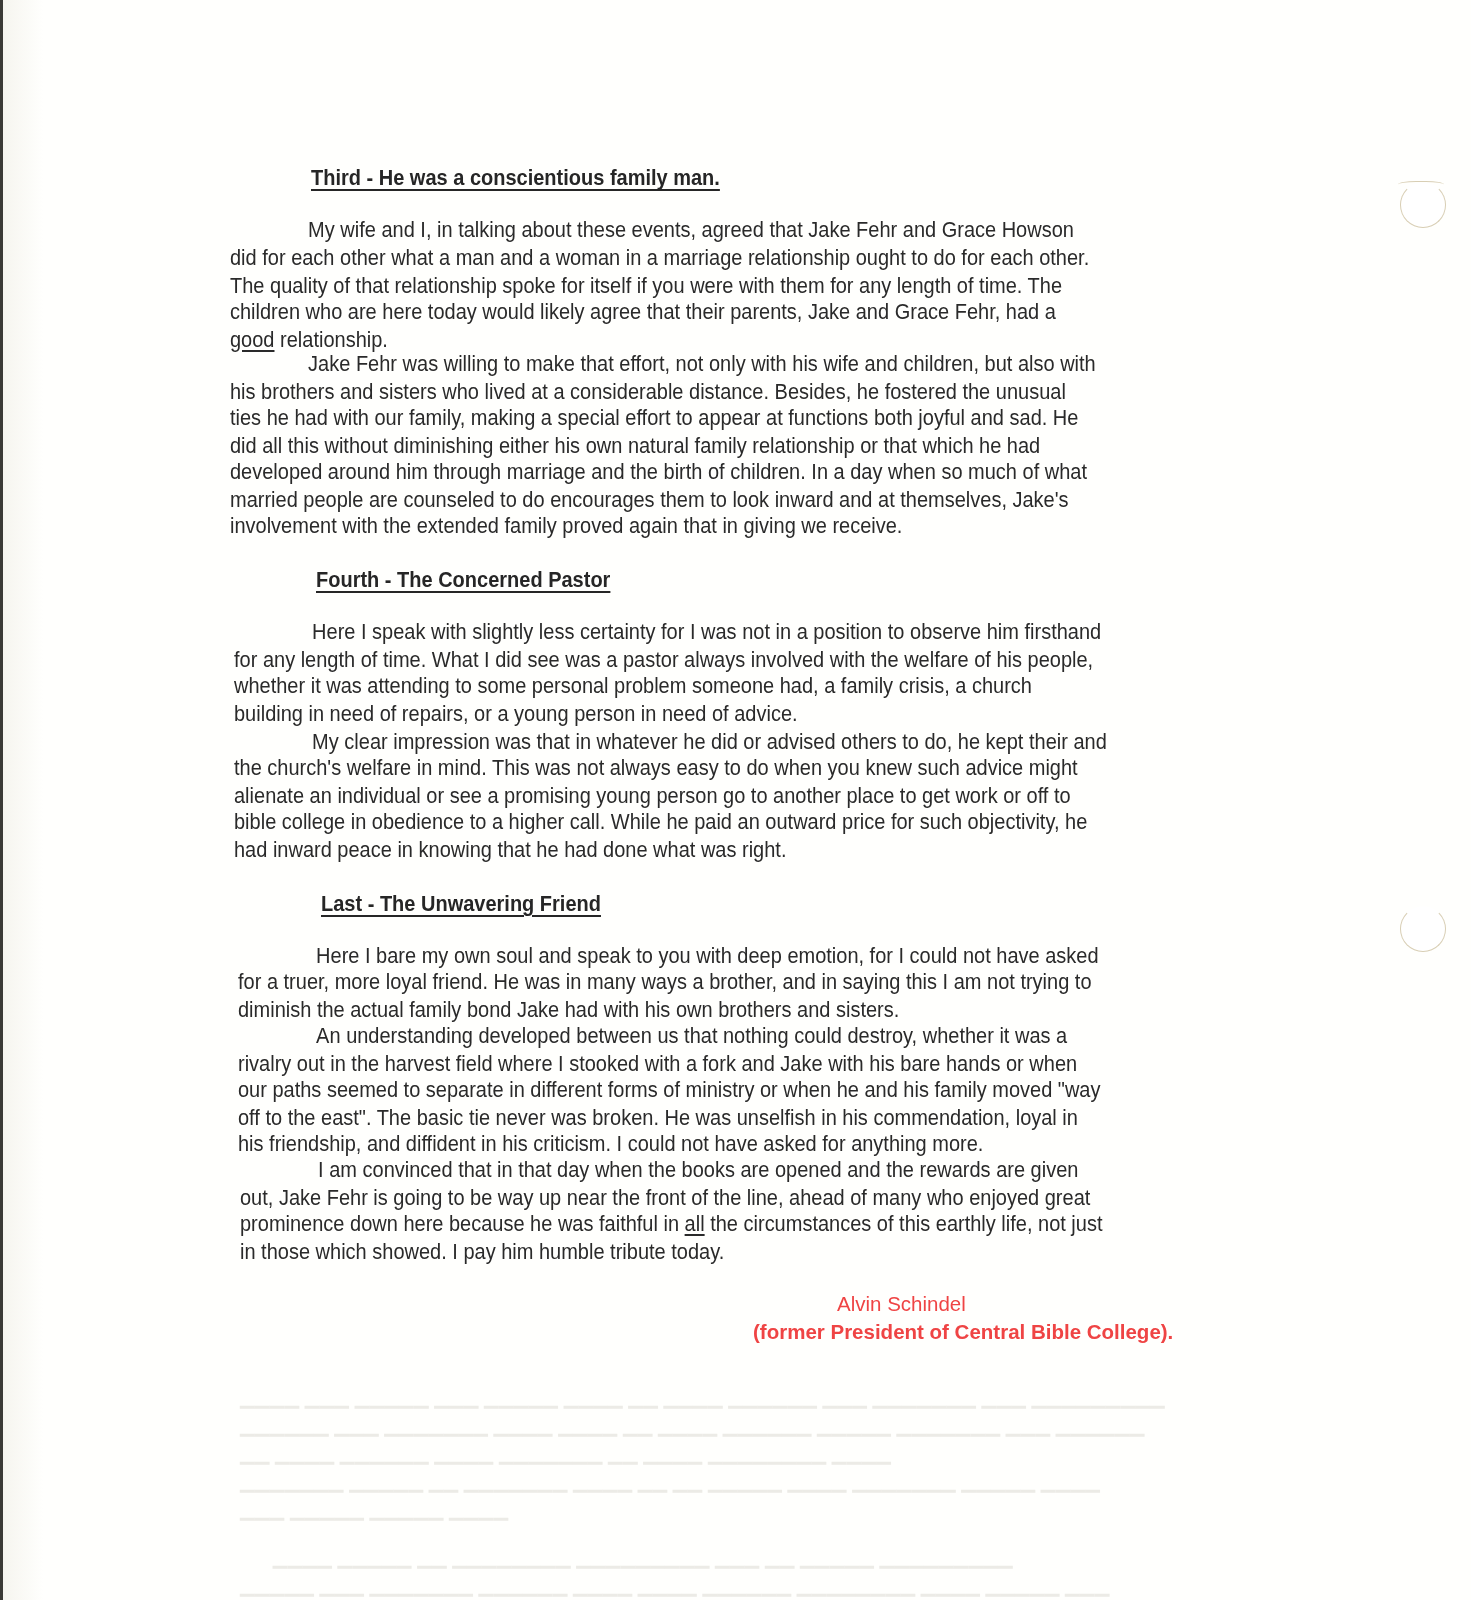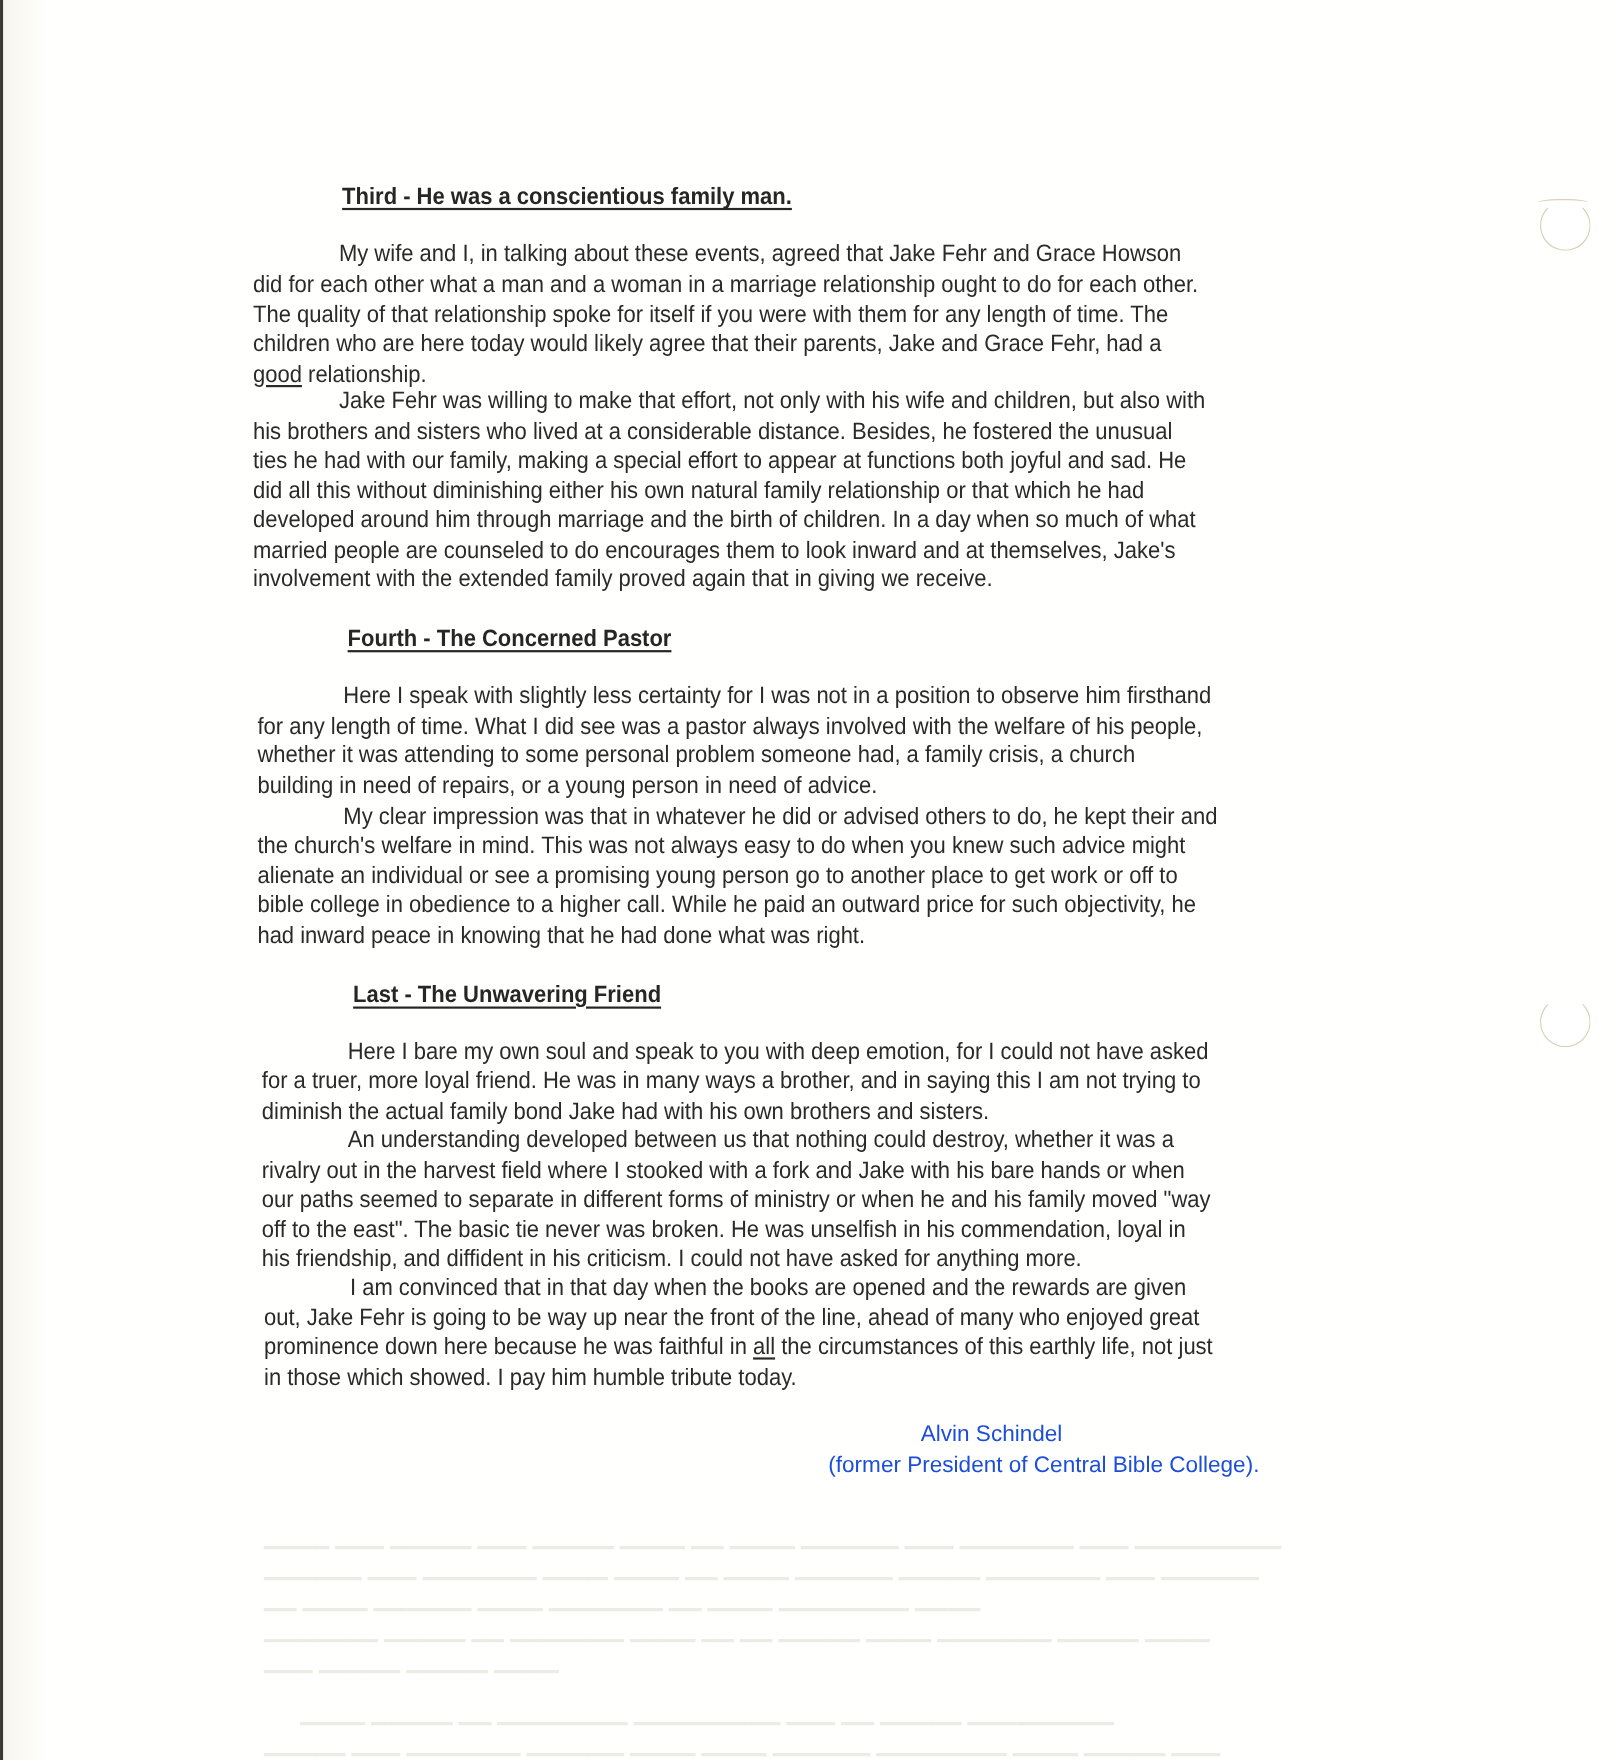--- a/index.html
+++ b/index.html
@@ -79,21 +79,21 @@
     }
     .indent { padding-left: 84px; }
     .u {
       text-decoration: underline;
       text-underline-offset: 3px;
     }
     .sig {
       position: absolute;
       font-size: 20.5px;
       white-space: nowrap;
-      color: #1d4ed8;
+      color: #ef4444;
     }
   </style>
 </head>
 <body>
 
 <div class="left-edge"></div>
 <div class="page-shade"></div>
 
 <div class="punch-hole hole-top"></div>
 <div class="hole-top-tab"></div>
@@ -166,15 +166,15 @@
 
   <div>
     <div class="line indent" style="left:10px; top:998px;">I am convinced that in that day when the books are opened and the rewards are given</div>
     <div class="line" style="left:10px; top:1026px;">out, Jake Fehr is going to be way up near the front of the line, ahead of many who enjoyed great</div>
     <div class="line" style="left:10px; top:1052px;"><span>prominence down here because he was faithful in </span><span class="u">all</span><span> the circumstances of this earthly life, not just</span></div>
     <div class="line" style="left:10px; top:1080px;">in those which showed.  I pay him humble tribute today.</div>
   </div>
 
   <div>
     <div class="sig" style="left:607px; top:1132px;">Alvin Schindel</div>
-    <div class="sig" style="left:523px; top:1160px;">(former President of Central Bible College).</div>
+    <div class="sig" style="left:523px; top:1160px;font-weight:bold;">(former President of Central Bible College).</div>
   </div>
 </div>
 
 </body></html>

